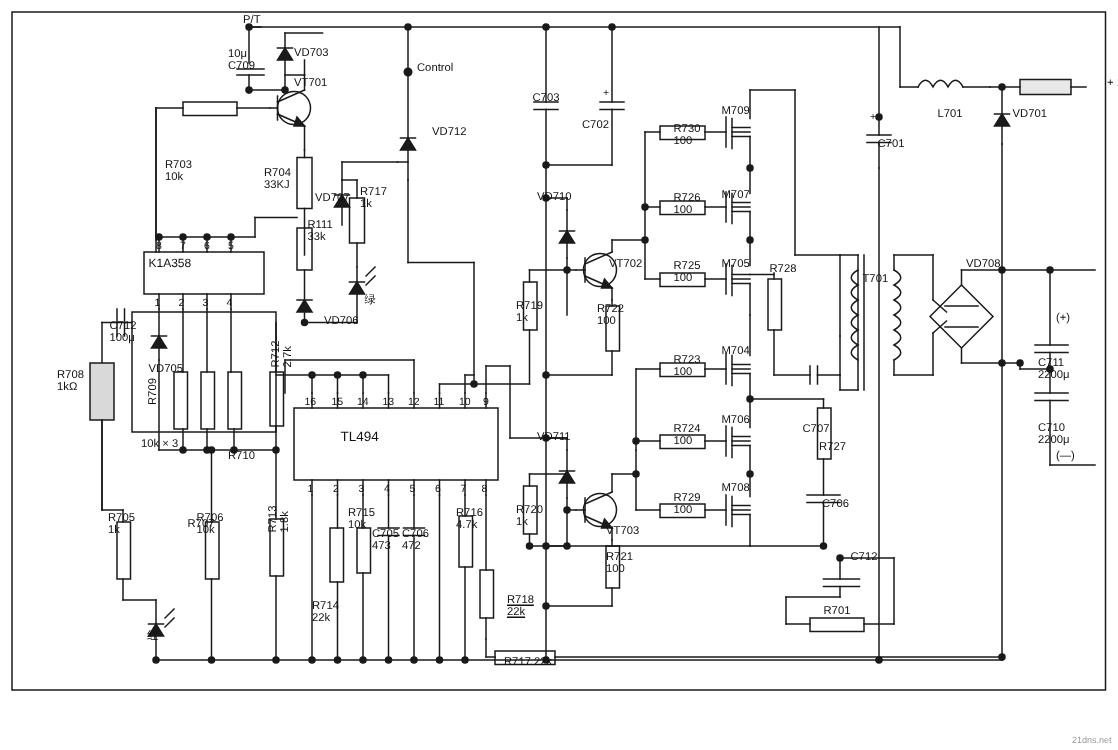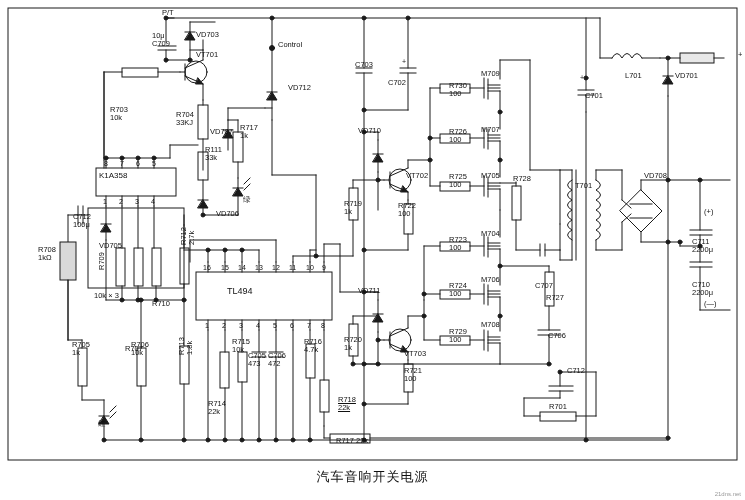--- a/index.html
+++ b/index.html
@@ -680,16 +680,15 @@
 10k</div>
       <div class="lbl" style="left: 248px; top: 352px;">C705
 473</div>
       <div class="lbl" style="left: 268px; top: 352px;">C706
 472</div>
       <div class="lbl" style="left: 304px; top: 338px;">R716
 4.7k</div>
       <div class="lbl" style="left: 98px; top: 420px;">红</div>
     </div>
 
-<div class="title">汽车音响开关电源</div>
 <div class="wm">21dns.net</div>
 
 </div>
 
 </body></html>

